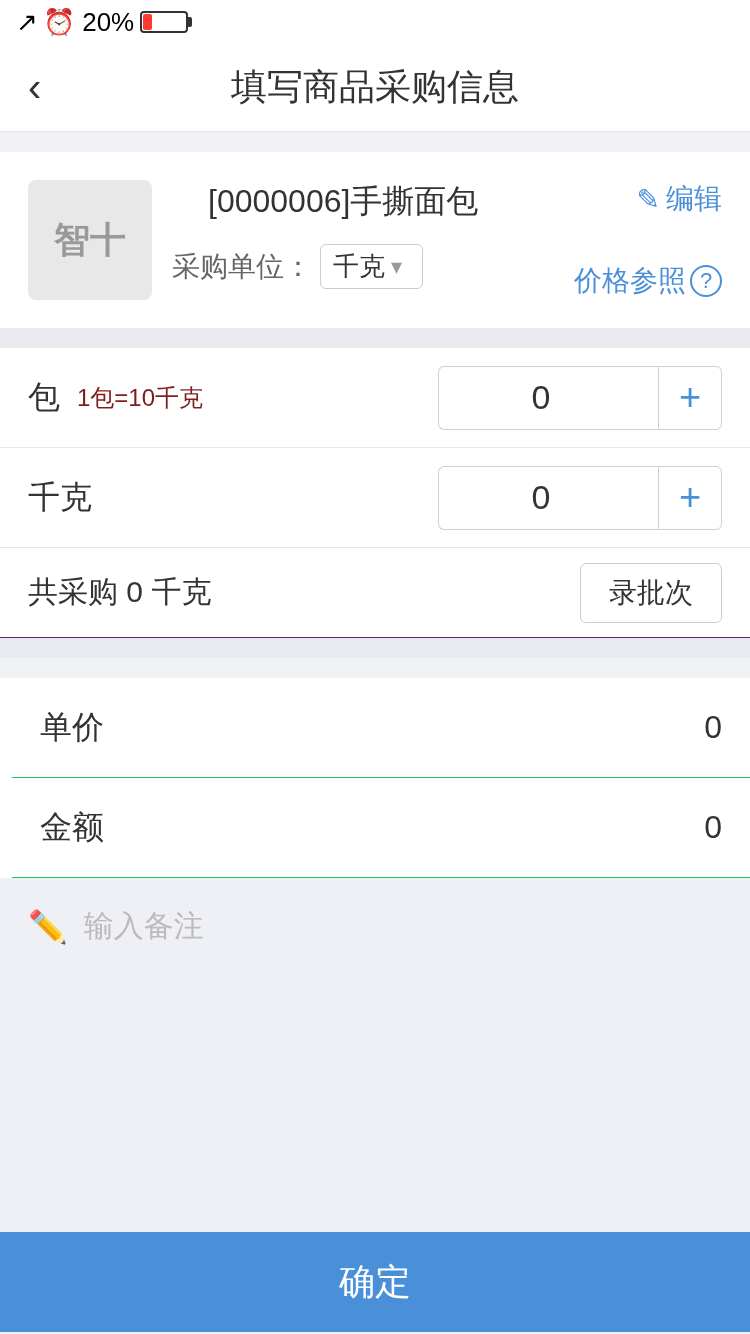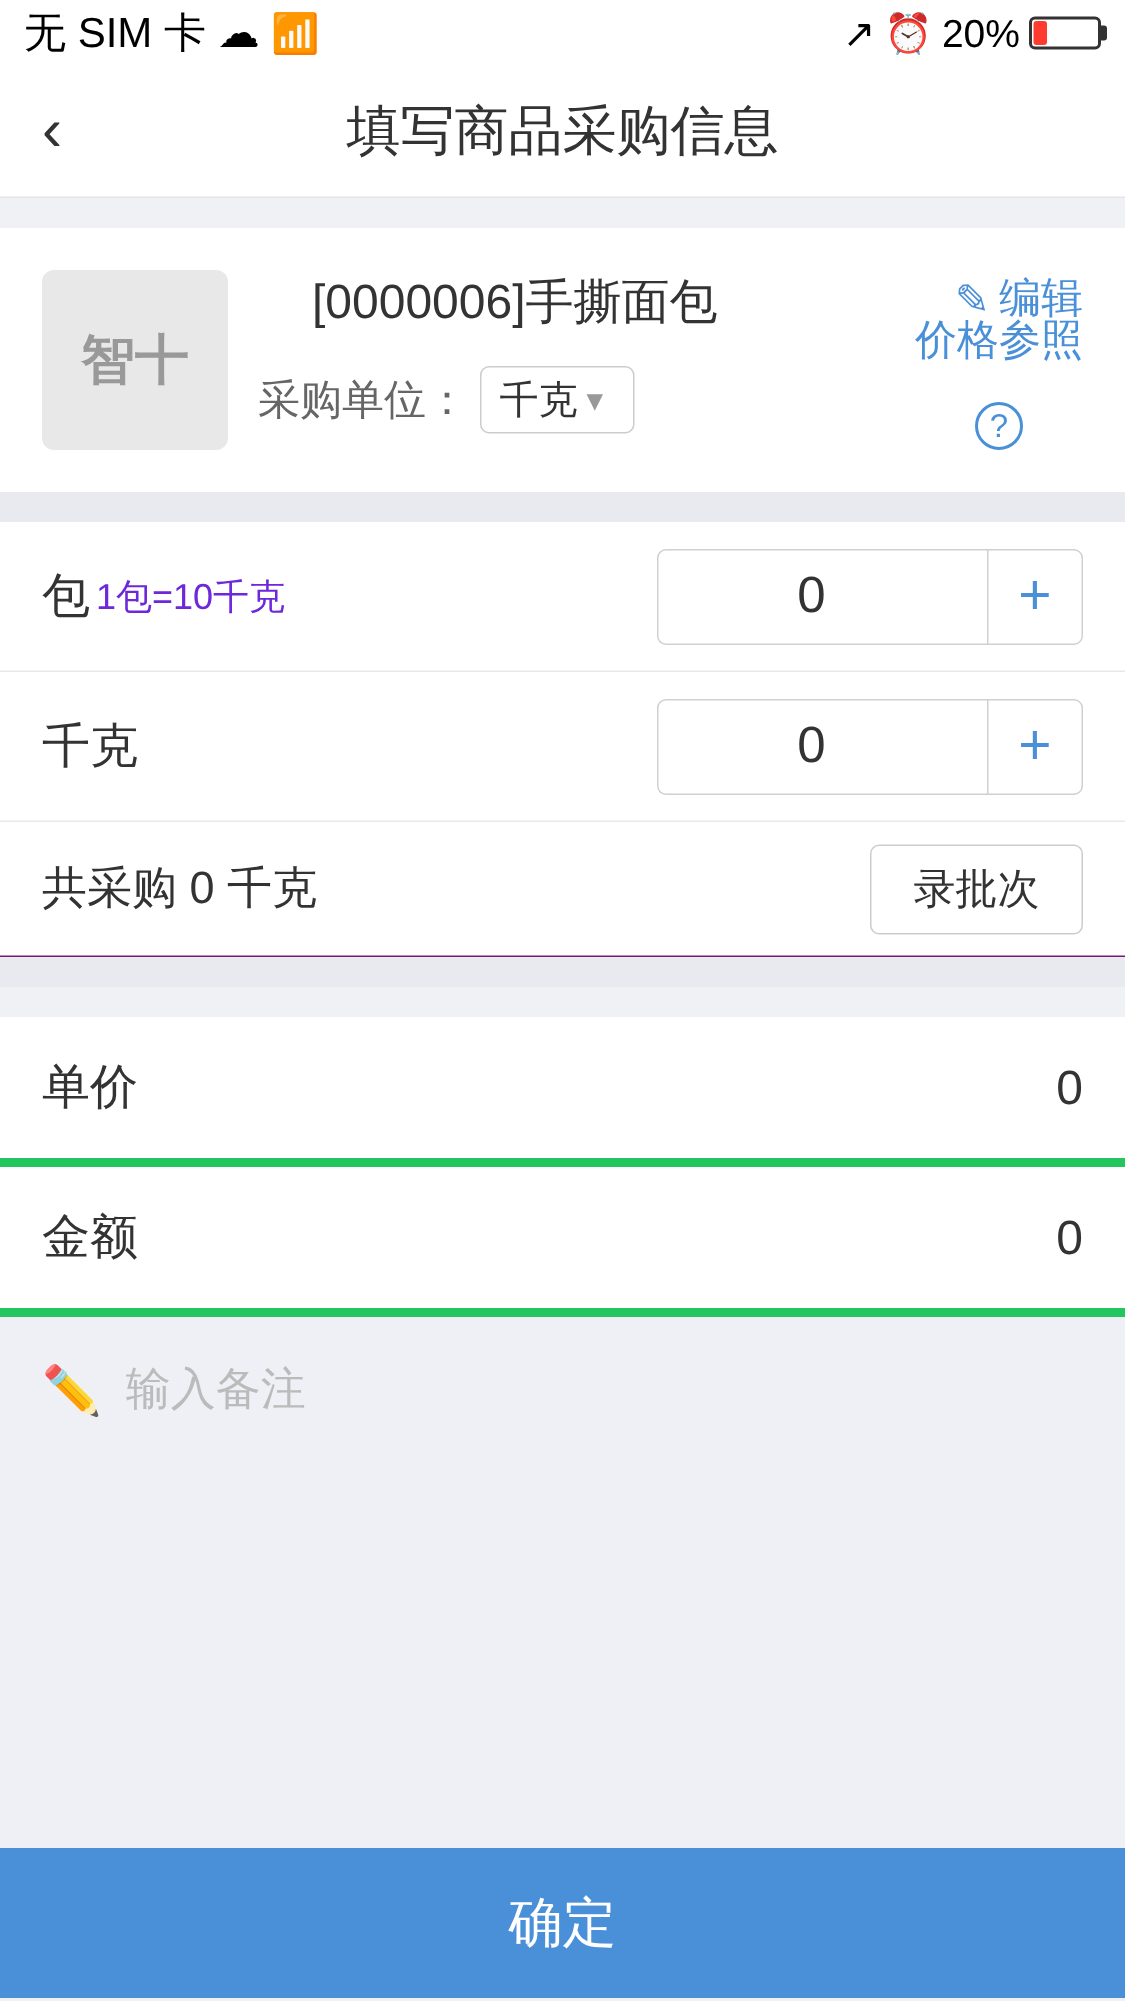--- a/index.html
+++ b/index.html
@@ -143,22 +143,21 @@
       gap: 6px;
     }
     .price-ref {
       position: absolute;
       right: 28px;
       bottom: 28px;
       color: #4a90d9;
       font-size: 28px;
       display: flex;
       align-items: center;
-      gap: 22px;
-      flex-direction: column;
+      gap: 4px;
     }
     .price-ref-help {
       width: 32px;
       height: 32px;
       border: 2px solid #4a90d9;
       border-radius: 50%;
       display: flex;
       align-items: center;
       justify-content: center;
       font-size: 22px;
@@ -181,22 +180,22 @@
       padding: 0 28px;
       height: 100px;
       border-bottom: 1px solid #e8e8e8;
     }
     .input-label {
       font-size: 32px;
       color: #333;
     }
     .input-sub {
       font-size: 24px;
-      color: #6d28d9;
-      margin-left: 4px;
+      color: #7f1d1d;
+      margin-left: 17px;
     }
     .input-right {
       margin-left: auto;
       display: flex;
       align-items: center;
       gap: 0;
     }
     .qty-input {
       width: 220px;
       height: 64px;
@@ -250,21 +249,22 @@
     
     .price-section {
       background: #fff;
       margin-top: 20px;
     }
     .price-row {
       display: flex;
       align-items: center;
       padding: 0 28px;
       height: 100px;
-      border-bottom: 6px solid #22c55e;
+      border-bottom: 1px solid #22c55e;
+      margin-left: 12px;
     }
     .price-label {
       font-size: 32px;
       color: #333;
     }
     .price-value {
       margin-left: auto;
       font-size: 32px;
       color: #333;
     }
@@ -312,24 +312,20 @@
       left: 0;
     }
 
     
     .wifi-icon { font-size: 26px; }
   </style>
 </head>
 <body>
 
 <div class="status-bar">
-  <div class="status-left">
-    <span>无 SIM 卡 ☁</span>
-    <span class="wifi-icon">📶</span>
-  </div>
   <div class="status-right">
     <span>↗</span>
     <span>⏰</span>
     <span>20%</span>
     <div class="battery-icon">
       <div class="battery-fill"></div>
     </div>
   </div>
 </div>
 

